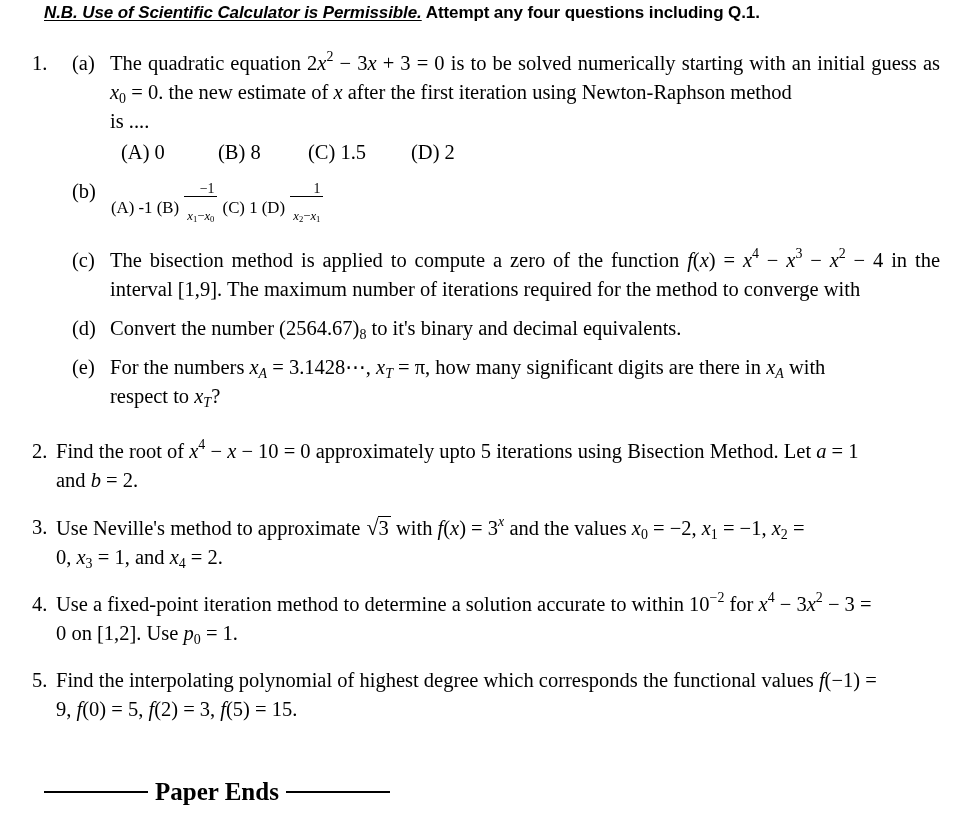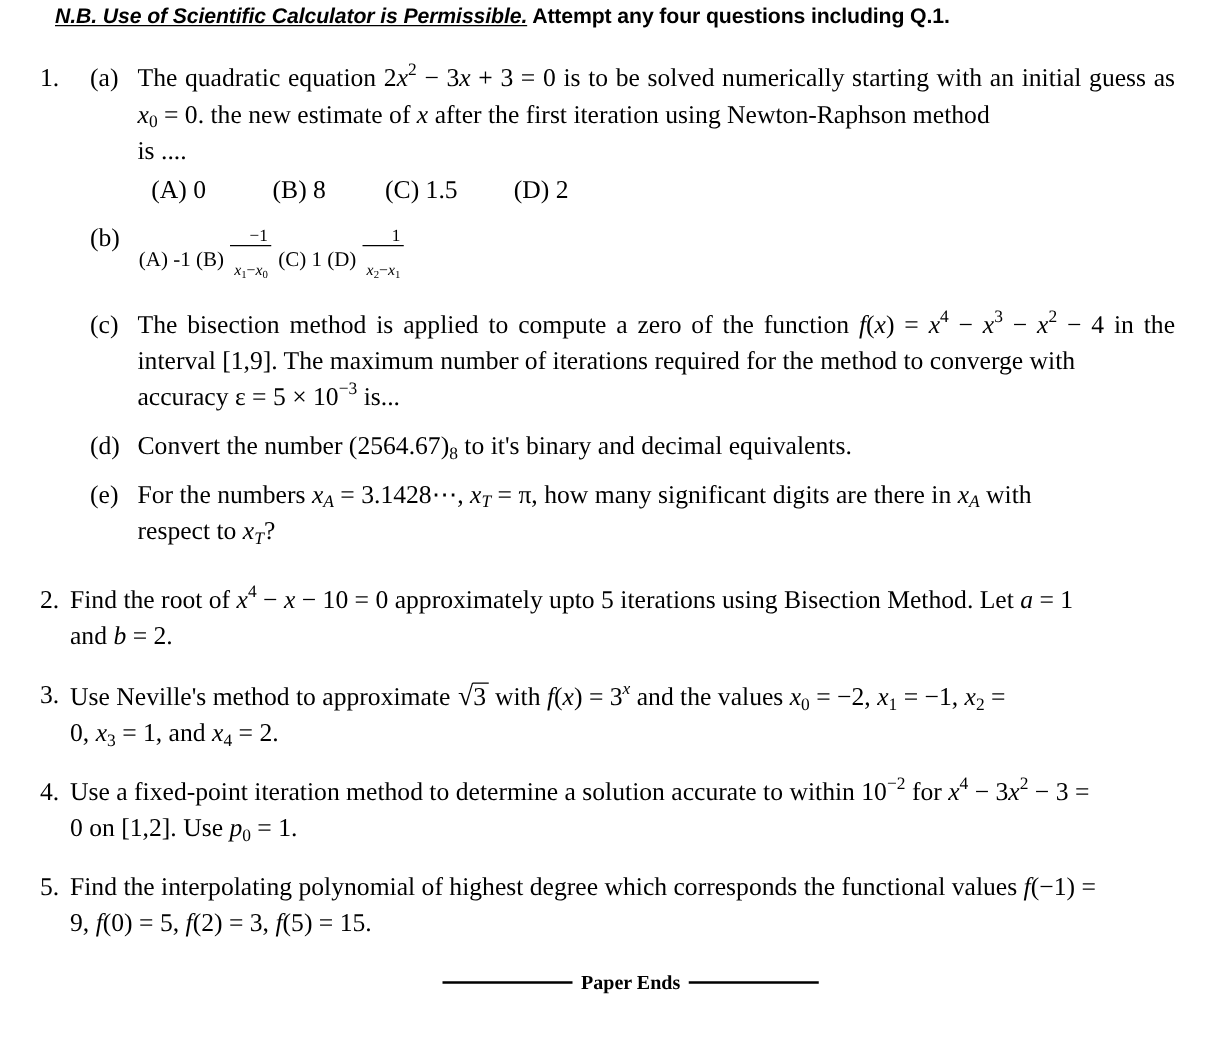--- a/index.html
+++ b/index.html
@@ -138,22 +138,21 @@
   .gap-sm { height: 10px; }
   .gap-md { height: 18px; }
   .gap-lg { height: 26px; }
 
   
   .paper-ends {
     position: absolute;
     left: 0;
     right: 0;
     top: 778px;
-    text-align: center;
-    font-size: 16px;
+    font-size: 25px;
     font-weight: bold;
     padding-left: 37px;
   }
   .paper-ends .rule {
     display: inline-block;
     width: 104px;
     border-top: 2.4px solid #000;
     vertical-align: 0.28em;
     margin: 0 7px;
   }
@@ -213,21 +212,20 @@
         </div>
       </div>
 
       <div class="gap-sm"></div>
 
       <div class="subpart">
         <div class="sub-label">(c)</div>
         <div class="sub-body">
           The bisection method is applied to compute a zero of the function <i class="m">f</i>(<i class="m">x</i>) = <i class="m">x</i><sup>4</sup> − <i class="m">x</i><sup>3</sup> − <i class="m">x</i><sup>2</sup> − 4 in the
           interval [1,9]. The maximum number of iterations required for the method to converge with
-          <div class="tail">accuracy ε = 5 × 10<sup>−3</sup> is...</div>
         </div>
       </div>
 
       <div class="gap-sm"></div>
 
       <div class="subpart">
         <div class="sub-label">(d)</div>
         <div class="sub-body">
           <div class="tail">Convert the number (2564.67)<sub>8</sub> to it's binary and decimal equivalents.</div>
         </div>

